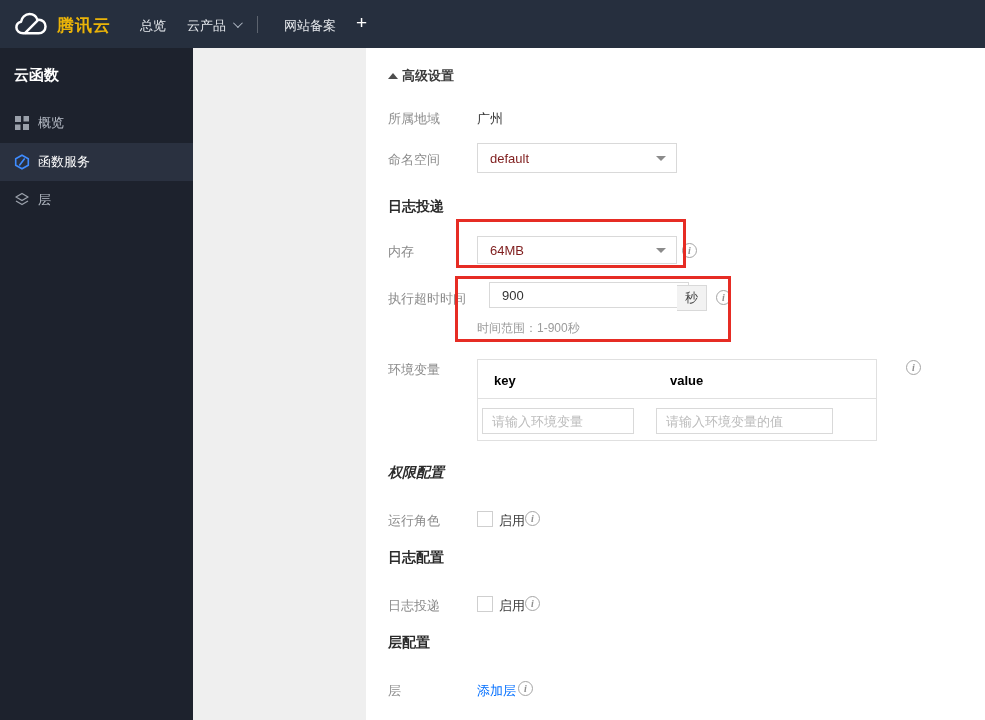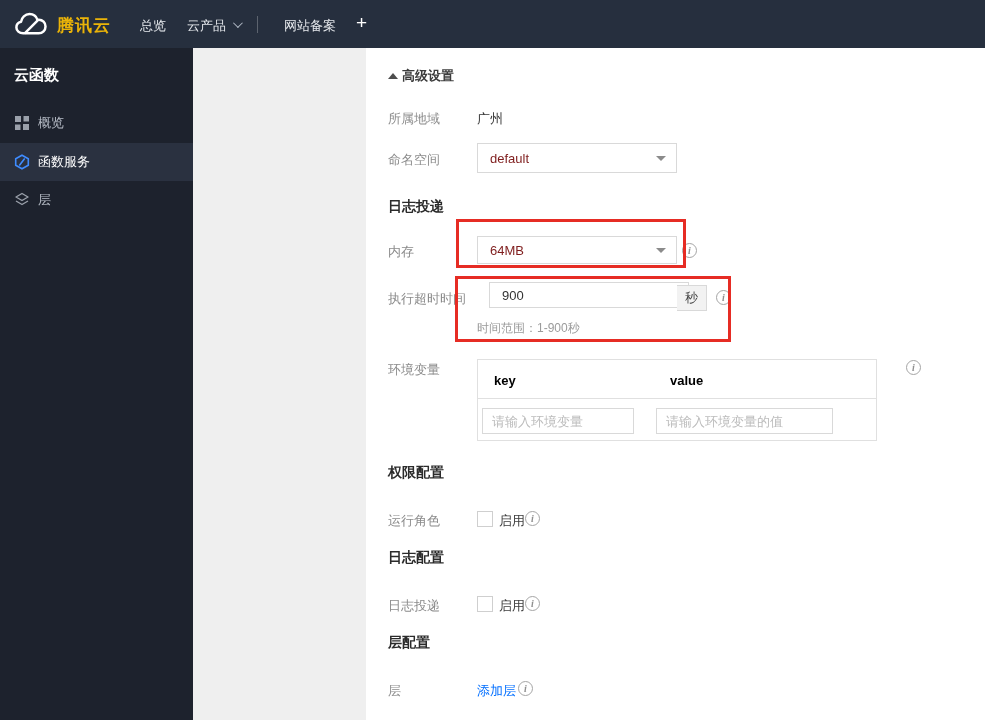--- a/index.html
+++ b/index.html
@@ -136,21 +136,21 @@
   <span class="row-label" style="top:313px;">环境变量</span>
   <div class="env-table">
     <span class="th" style="left:16px;">key</span>
     <span class="th" style="left:192px;">value</span>
     <div class="divider"></div>
     <input class="ph-input" style="left: 4px; width: 152px;" placeholder="请输入环境变量">
     <input class="ph-input" style="left: 178px; width: 177px;" placeholder="请输入环境变量的值">
   </div>
   <span class="info" style="left:540px; top:312px;"></span>
 
-  <div class="section-title" style="top:416px;">权限配置</div>
+  <div class="section-title" style="top:416px;font-style:italic;">权限配置</div>
 
   <span class="row-label" style="top:464px;">运行角色</span>
   <span class="checkbox" style="top:463px;"></span>
   <span class="cb-label" style="top:464px;">启用</span>
   <span class="info" style="left:159px; top:463px;"></span>
 
   <div class="section-title" style="top:501px;">日志配置</div>
 
   <span class="row-label" style="top:549px;">日志投递</span>
   <span class="checkbox" style="top:548px;"></span>

